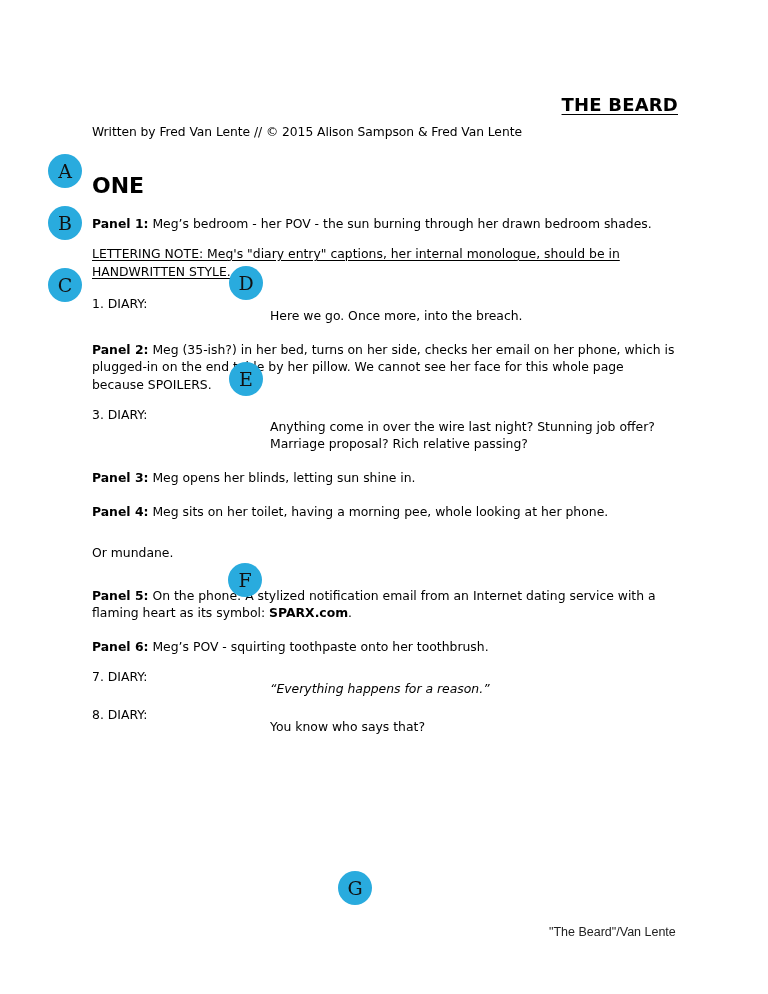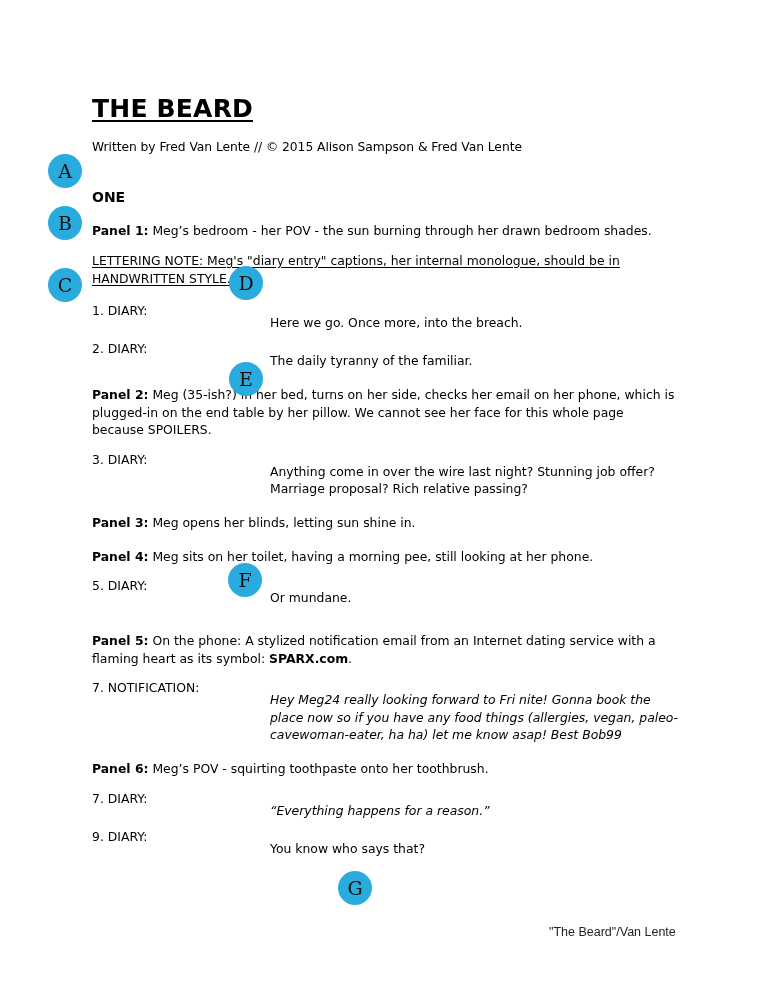--- a/index.html
+++ b/index.html
@@ -26,39 +26,40 @@
 
   
   .content {
     position: absolute;
     left: 92px;
     top: 96px;
     width: 586px;
   }
 
   .title {
-    font-size: 25px;
+    font-size: 18px;
     font-weight: bold;
     letter-spacing: .2px;
     text-decoration: underline;
     text-underline-offset: 3px;
-    margin: 0 0 18px 0;
+    margin: 0 0 10px 0;
     line-height: 1.05;
+    text-align: right;
   }
 
   .byline {
     font-size: 12.3px;
     font-weight: normal;
     margin: 0 0 34px 0;
     line-height: 1.25;
     letter-spacing: -0.05px;
   }
 
   .scene-heading {
-    font-size: 14px;
+    font-size: 22px;
     font-weight: bold;
     margin: 0 0 17px 0;
     line-height: 1.1;
   }
 
   .panel-desc {
     font-size: 12.4px;
     line-height: 1.42;
     margin: 16px 0 12px 0;
   }
@@ -135,61 +136,52 @@
 
     <p class="panel-desc"><span class="lead">Panel 1:</span><span> Meg’s bedroom - her POV - the sun burning through her drawn bedroom shades.</span></p>
 
     <p class="note">LETTERING NOTE: Meg's "diary entry" captions, her internal monologue, should be in HANDWRITTEN STYLE.</p>
 
     <div class="dlg">
       <span class="cue">1. DIARY:</span>
       <span class="speech">Here we go. Once more, into the breach.</span>
     </div>
 
-    <div class="dlg block-gap-after">
-      <span class="cue">2. DIARY:</span>
-      <span class="speech">The daily tyranny of the familiar.</span>
-    </div>
 
     <p class="panel-desc"><span class="lead">Panel 2:</span><span> Meg (35-ish?) in her bed, turns on her side, checks her email on her phone, which is plugged-in on the end table by her pillow. We cannot see her face for this whole page because SPOILERS.</span></p>
 
     <div class="dlg block-gap-after">
       <span class="cue">3. DIARY:</span>
       <span class="speech">Anything come in over the wire last night? Stunning job offer? Marriage proposal? Rich relative passing?</span>
     </div>
 
     <p class="panel-desc"><span class="lead">Panel 3:</span><span> Meg opens her blinds, letting sun shine in.</span></p>
 
 
-    <p class="panel-desc"><span class="lead">Panel 4:</span><span> Meg sits on her toilet, having a morning pee, still looking at her phone.</span></p>
+    <p class="panel-desc"><span class="lead">Panel 4:</span><span> Meg sits on her toilet, having a morning pee, whole looking at her phone.</span></p>
 
     <div class="dlg">
-      <span class="cue">5. DIARY:</span>
       <span class="speech">Or mundane.</span>
     </div>
 
     <div class="dlg block-gap-after">
     </div>
 
     <p class="panel-desc"><span class="lead">Panel 5:</span><span> On the phone: A stylized notification email from an Internet dating service with a flaming heart as its symbol: </span><span class="strong">SPARX.com</span><span>.</span></p>
 
-    <div class="dlg italic block-gap-after">
-      <span class="cue">7. NOTIFICATION:</span>
-      <span class="speech">Hey Meg24 really looking forward to Fri nite! Gonna book the place now so if you have any food things (allergies, vegan, paleo-cavewoman-eater, ha ha) let me know asap! Best Bob99</span>
-    </div>
 
     <p class="panel-desc"><span class="lead">Panel 6:</span><span> Meg’s POV - squirting toothpaste onto her toothbrush.</span></p>
 
     <div class="dlg italic">
       <span class="cue">7. DIARY:</span>
       <span class="speech">“Everything happens for a reason.”</span>
     </div>
 
     <div class="dlg">
-      <span class="cue">9. DIARY:</span>
+      <span class="cue">8. DIARY:</span>
       <span class="speech">You know who says that?</span>
     </div>
 
   </div>
 
   <div id="marker-layer">
       <div class="marker" style="left: 48px; top: 154px; background: rgb(41, 171, 222);">A</div>
       <div class="marker" style="left: 48px; top: 206px; background: rgb(41, 171, 222);">B</div>
       <div class="marker" style="left: 48px; top: 268px; background: rgb(41, 171, 222);">C</div>
       <div class="marker" style="left: 229px; top: 266px; background: rgb(41, 171, 222);">D</div>

